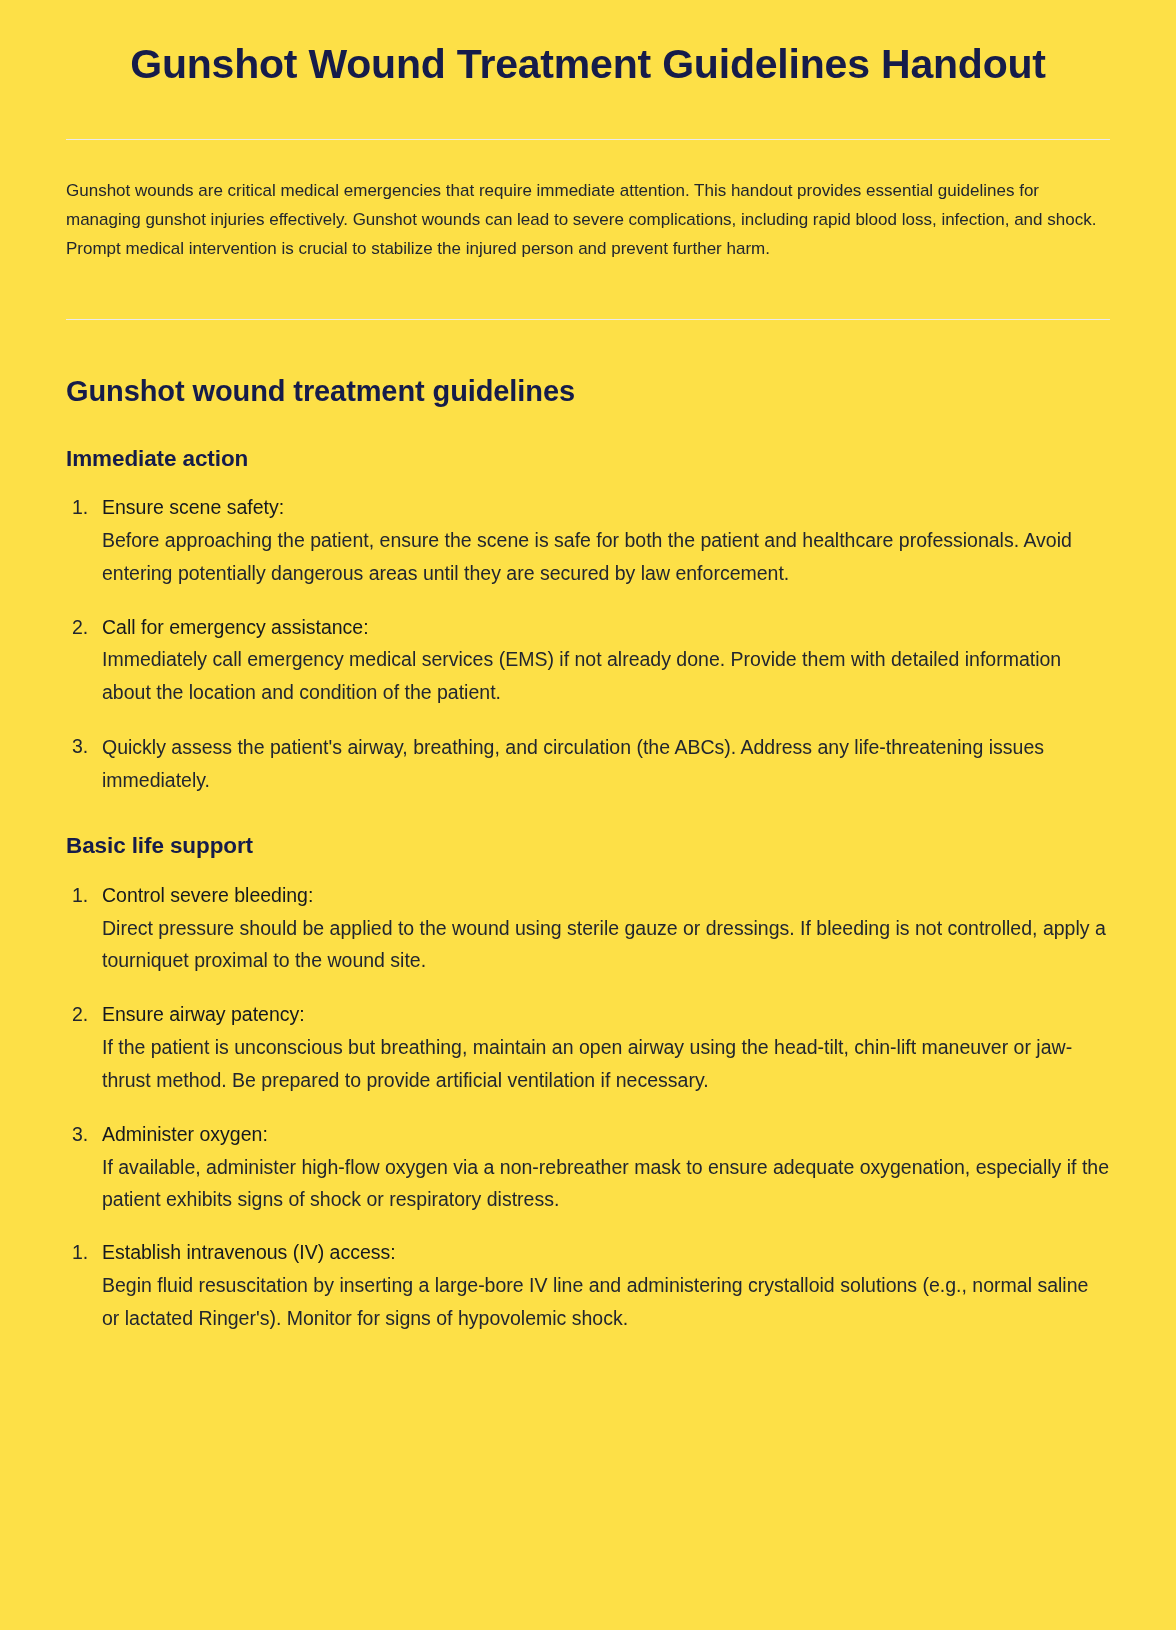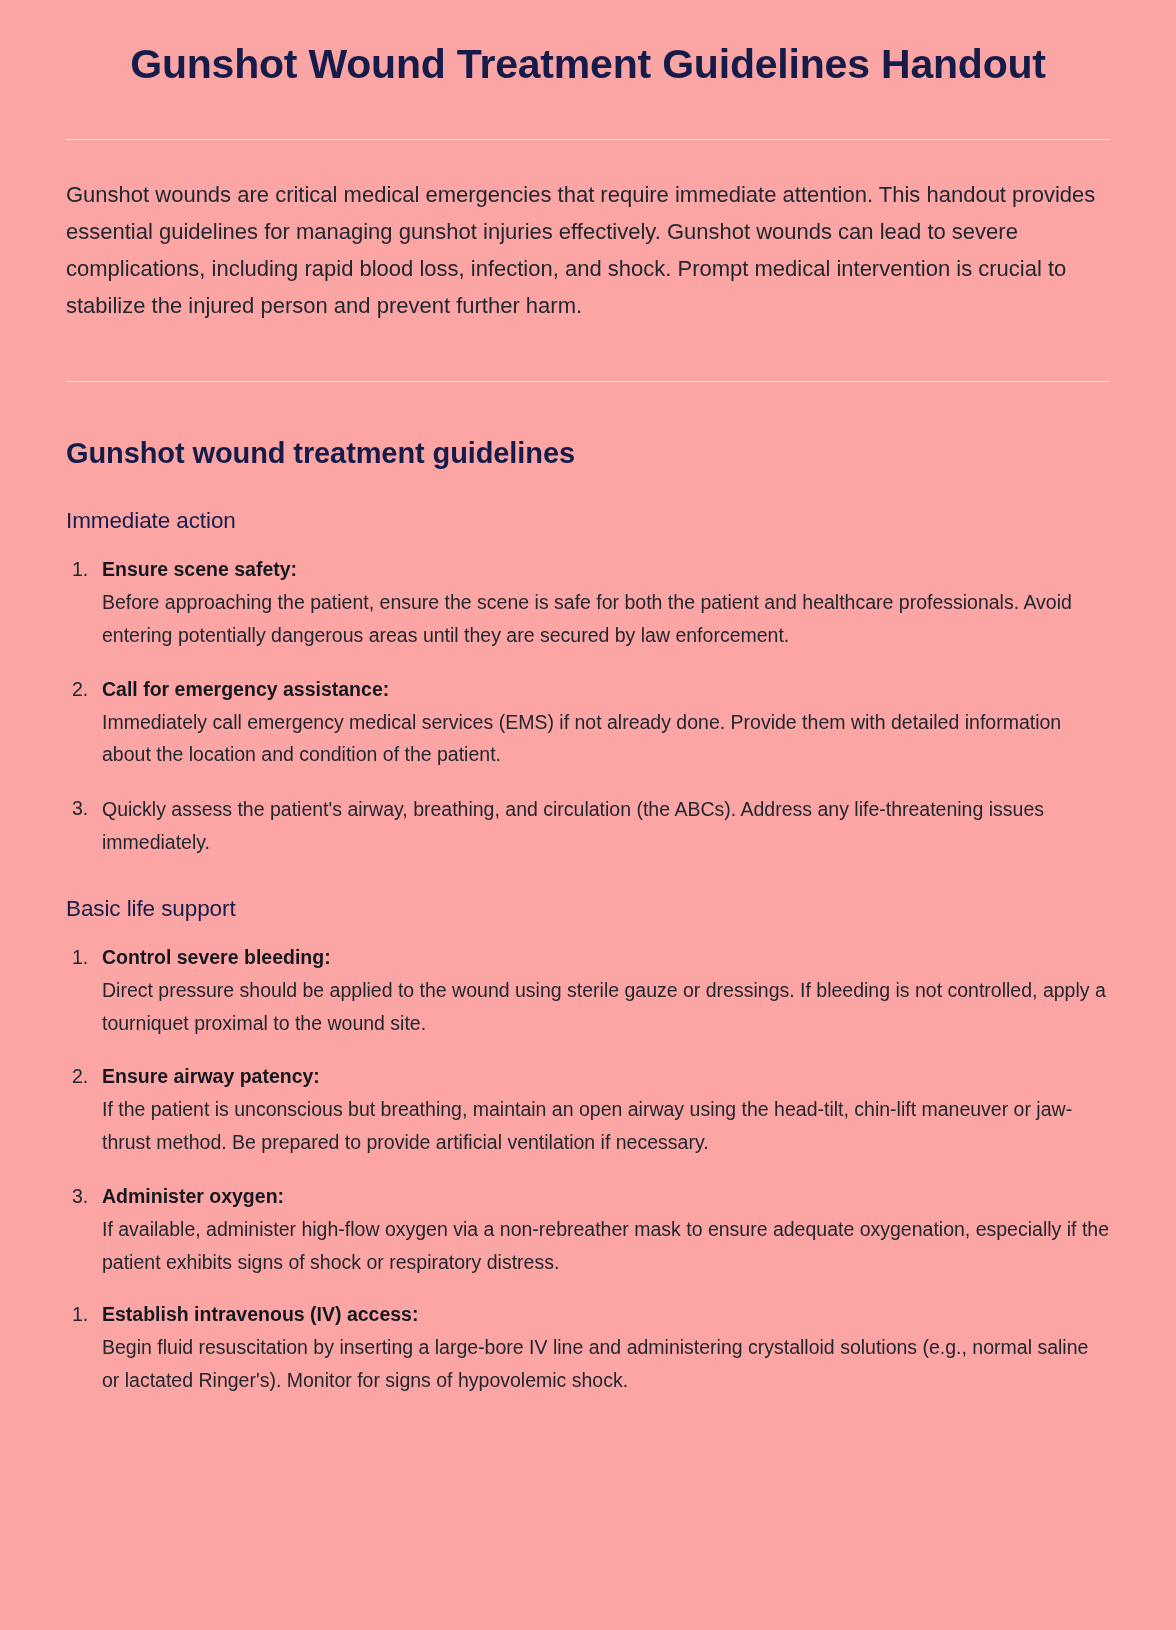--- a/index.html
+++ b/index.html
@@ -12,21 +12,21 @@
     height: 1630px;
     font-family: "Liberation Sans", sans-serif;
     color: #1f2430;
     -webkit-font-smoothing: antialiased;
   }
   .page {
     box-sizing: border-box;
     width: 1176px;
     min-height: 1630px;
     padding: 0 66px;
-    background: #fca5a5;
+    background: #fde047;
     position: relative;
   }
   .doc-title {
     margin: 0;
     padding-top: 38px;
     font-size: 41px;
     line-height: 1.28;
     font-weight: bold;
     letter-spacing: -0.2px;
     text-align: center;
@@ -36,39 +36,39 @@
     height: 1px;
     background: #e9eaee;
     border: 0;
     margin: 0;
   }
   .rule-top { margin-top: 49px; }
   .rule-mid { margin-top: 56px; }
   .intro {
     margin: 0;
     padding-top: 37px;
-    font-size: 22px;
+    font-size: 17px;
     line-height: 1.68;
     color: #22262f;
   }
   .h2 {
     margin: 0;
     padding-top: 53px;
     font-size: 29px;
     line-height: 1.3;
     font-weight: bold;
     color: #161c4a;
     letter-spacing: -0.1px;
   }
   .h3 {
     margin: 0;
     padding-top: 33px;
     font-size: 22.5px;
     line-height: 1.3;
-    font-weight: normal;
+    font-weight: bold;
     color: #161c4a;
     letter-spacing: -0.1px;
   }
   ol.steps {
     list-style: none;
     margin: 0;
     padding: 0;
     padding-top: 19px;
     counter-reset: stepc;
   }
@@ -87,21 +87,21 @@
     top: 0;
     font-size: 19.5px;
     line-height: 1.64;
     color: #22262f;
     font-family: "Liberation Sans", sans-serif;
   }
   .step-term {
     display: block;
     font-size: 19.5px;
     line-height: 1.64;
-    font-weight: bold;
+    font-weight: normal;
     color: #15181f;
   }
   .step-desc {
     display: block;
     font-size: 19.5px;
     line-height: 1.68;
     color: #22262f;
   }
   .section-block { padding-bottom: 2px; }
 </style>

